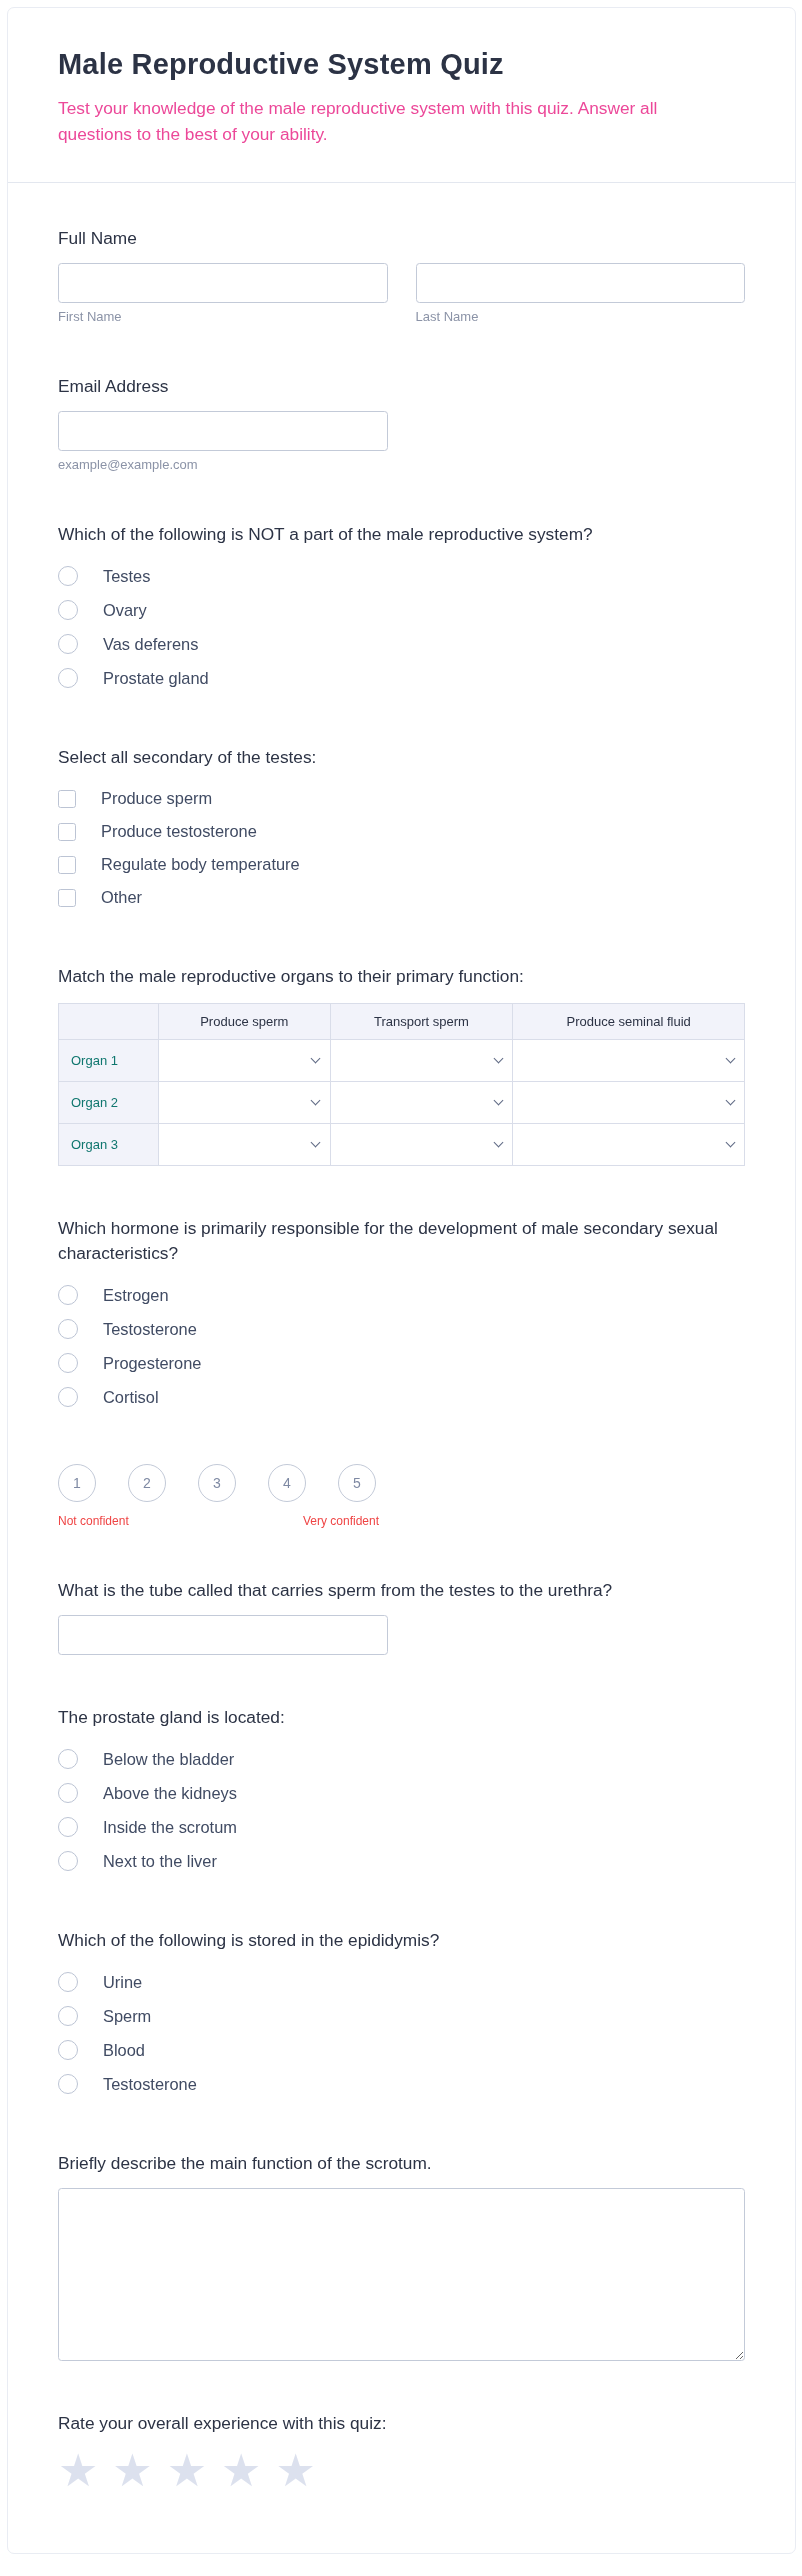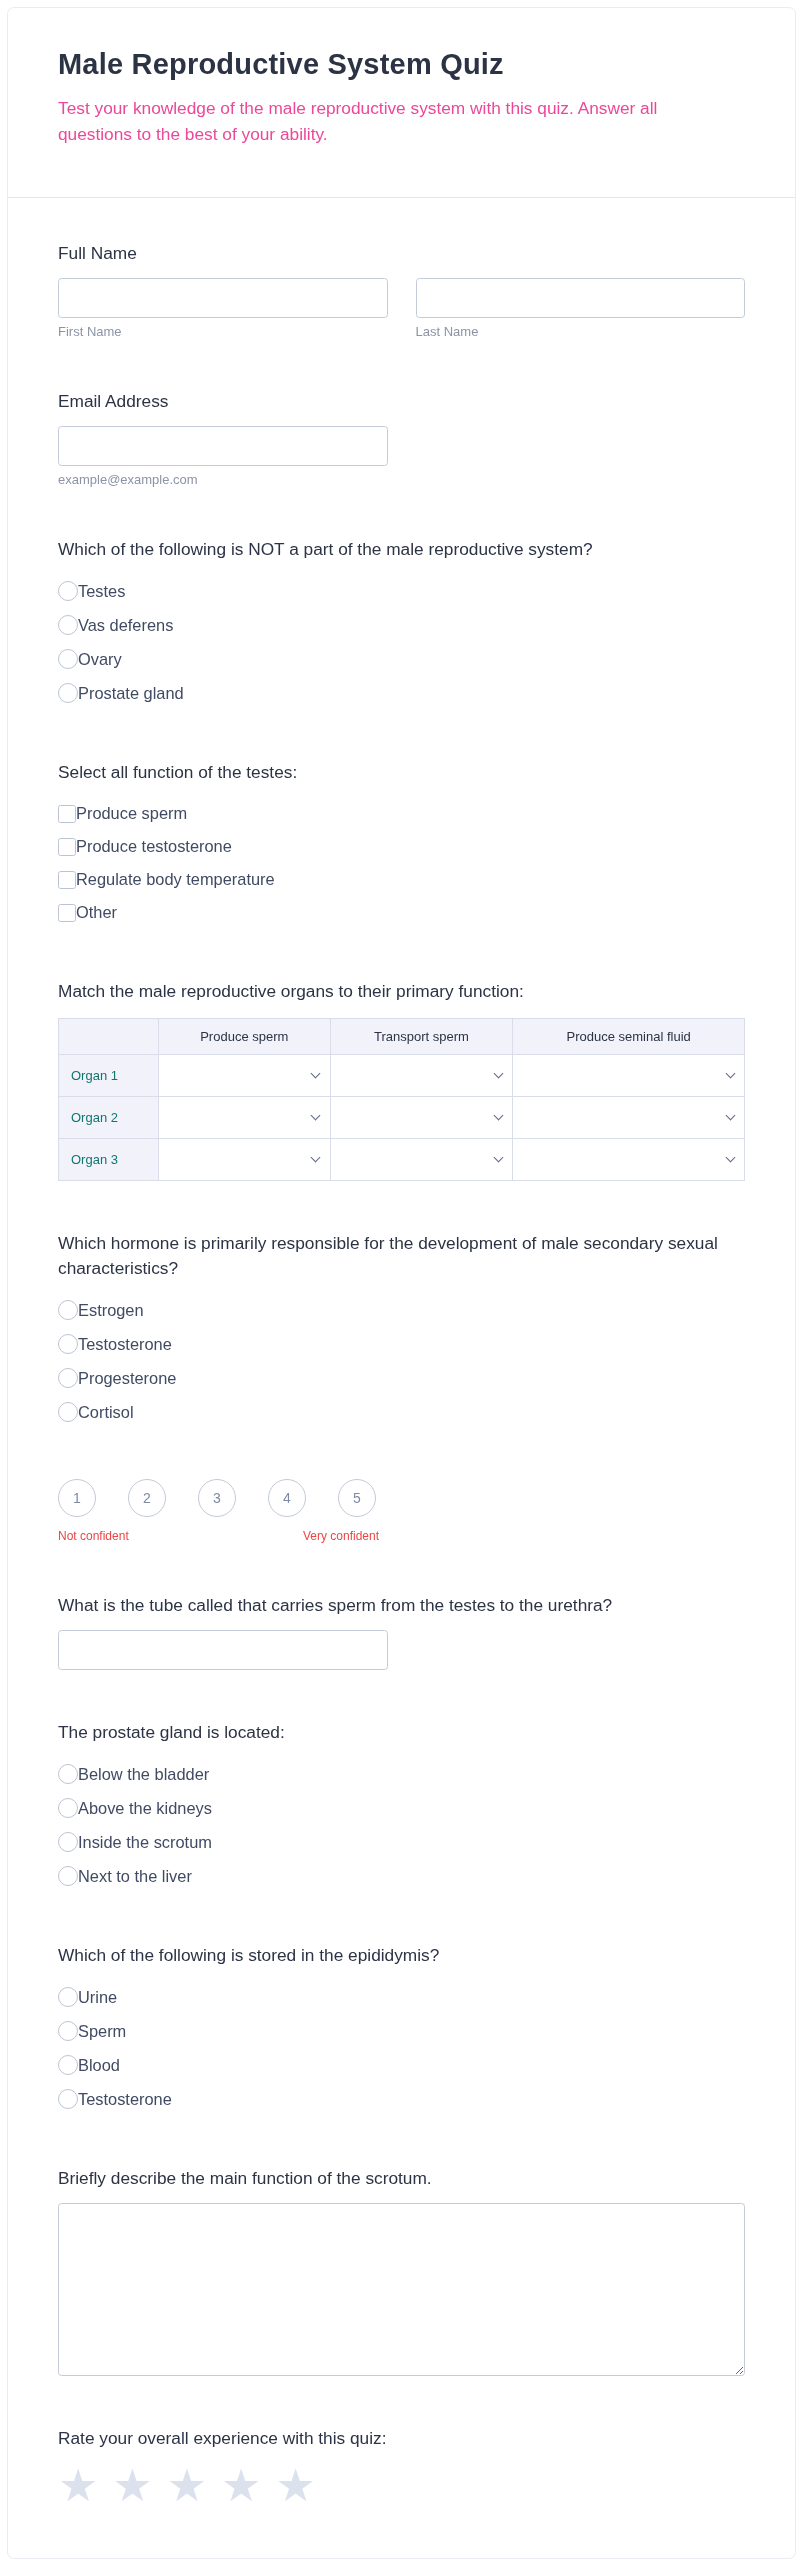--- a/index.html
+++ b/index.html
@@ -11,21 +11,21 @@
   }
   .card {
     margin: 7px;
     border: 0.9px solid #e9ecf3;
     border-radius: 7px;
     background: #ffffff;
     min-height: 2547px;
   }
   
   .form-header {
-    padding: 40px 50px 50px 50px;
+    padding: 40px 50px 35px 50px;
     border-bottom: 0.9px solid #e3e7ef;
   }
   .form-title {
     margin: 0 0 14px 0;
     font-size: 29px;
     font-weight: 700;
     color: #2c3345;
     letter-spacing: 0.2px;
   }
   .form-subtitle {
@@ -64,21 +64,21 @@
     color: #2c3345;
     outline: none;
   }
   .half { width: calc(50% - 14px); }
   .name-row { display: flex; gap: 28px; }
   .name-col { flex: 1; }
   
   .opt-row {
     display: flex;
     align-items: center;
-    gap: 0;
+    gap: 25px;
     padding: 7px 0;
     cursor: pointer;
   }
   .radio {
     width: 20px; height: 20px;
     border: 0.9px solid #bcc4d4;
     border-radius: 50%;
     background: #fff;
     flex-shrink: 0;
   }
@@ -210,34 +210,34 @@
     </div>
 
     <div class="question">
       <div class="q-label">Which of the following is NOT a part of the male reproductive system?</div>
       <div class="opt-row">
         <span class="radio"></span>
         <span class="opt-label">Testes</span>
       </div>
       <div class="opt-row">
         <span class="radio"></span>
+        <span class="opt-label">Ovary</span>
+      </div>
+      <div class="opt-row">
+        <span class="radio"></span>
         <span class="opt-label">Vas deferens</span>
       </div>
       <div class="opt-row">
         <span class="radio"></span>
-        <span class="opt-label">Ovary</span>
-      </div>
-      <div class="opt-row">
-        <span class="radio"></span>
         <span class="opt-label">Prostate gland</span>
       </div>
     </div>
 
     <div class="question">
-      <div class="q-label">Select all function of the testes:</div>
+      <div class="q-label">Select all secondary of the testes:</div>
       <div class="opt-row">
         <span class="checkbox"></span>
         <span class="opt-label">Produce sperm</span>
       </div>
       <div class="opt-row">
         <span class="checkbox"></span>
         <span class="opt-label">Produce testosterone</span>
       </div>
       <div class="opt-row">
         <span class="checkbox"></span>

